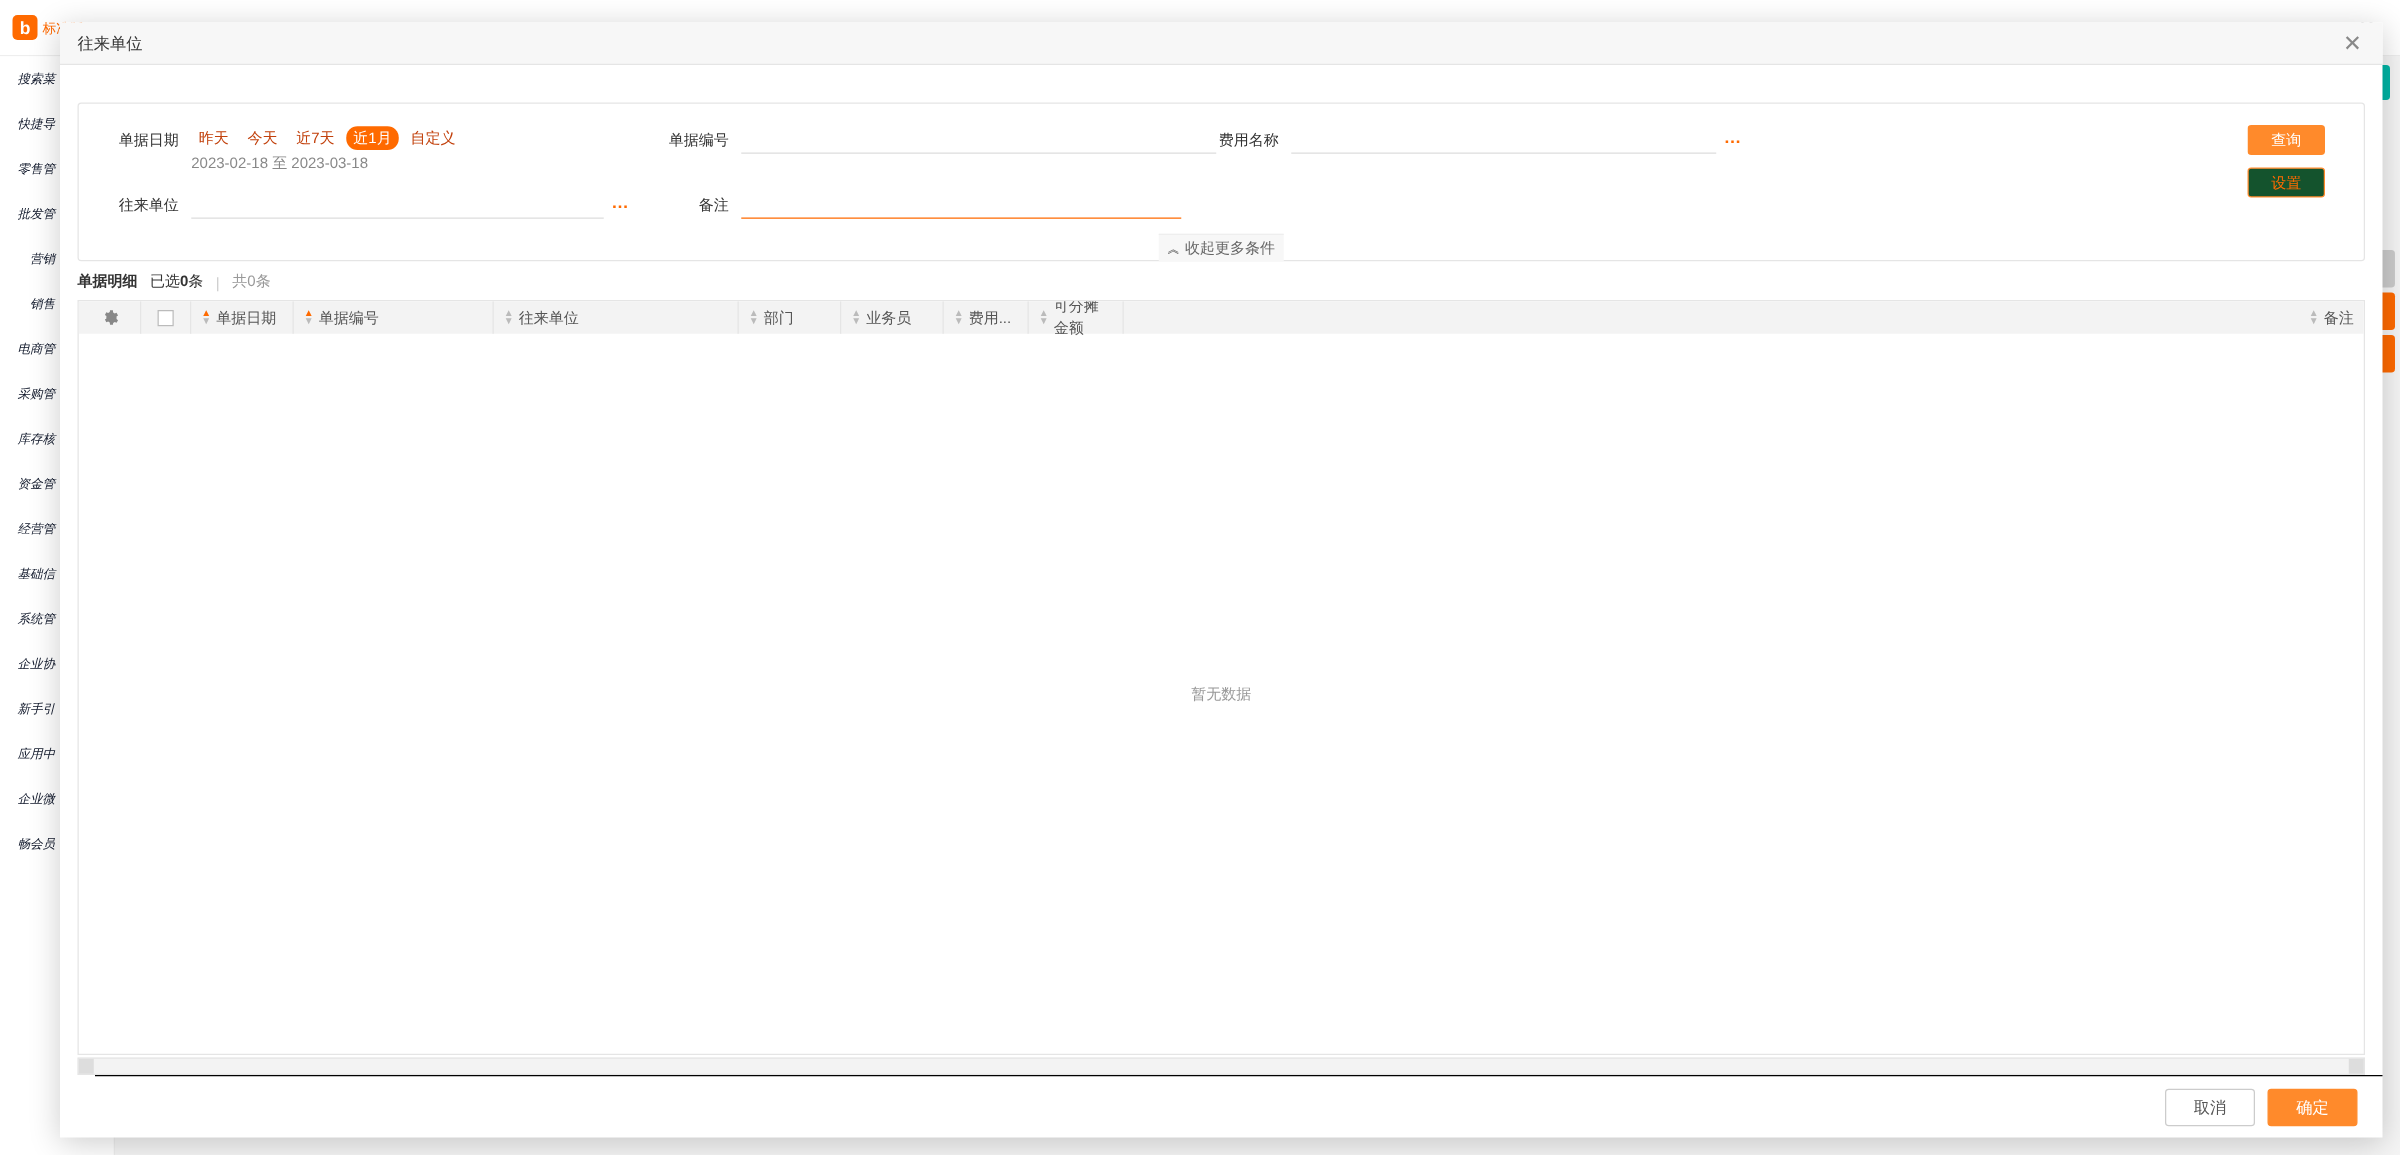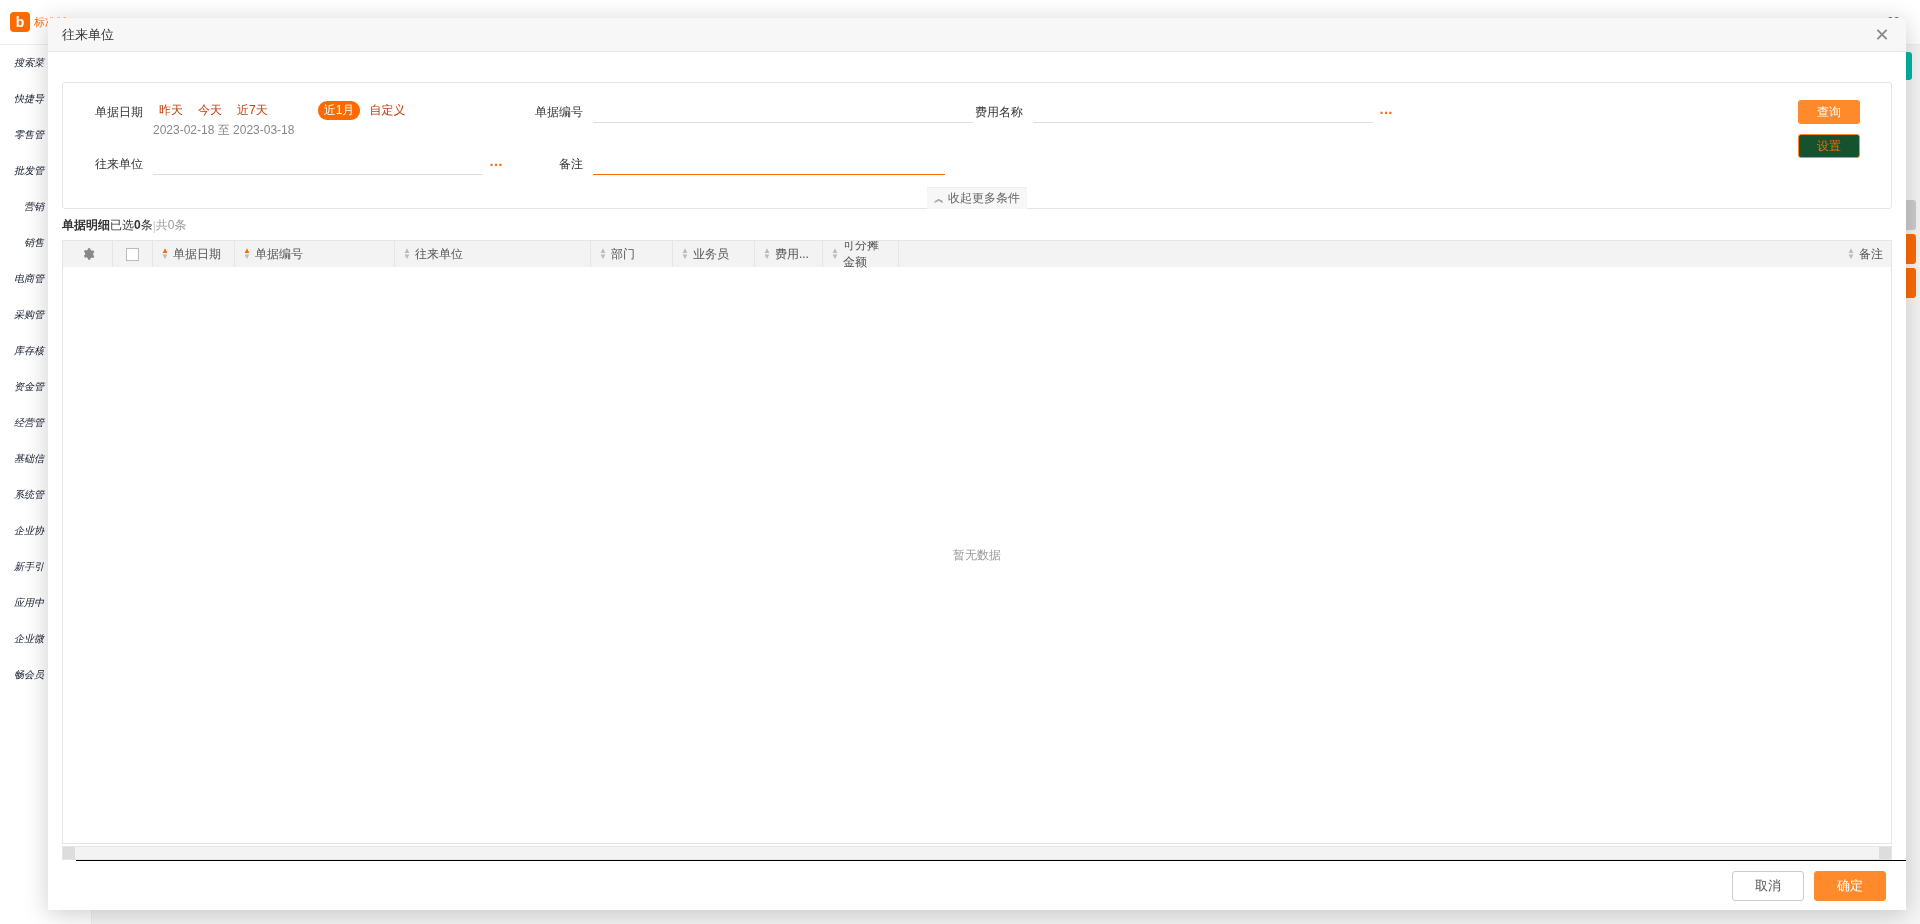--- a/index.html
+++ b/index.html
@@ -44,33 +44,33 @@
 .filter-cell.c3 { flex: 1; }
 .filter-label { width: 60px; text-align: right; padding-right: 10px; color: #333; font-size: 12px; line-height: 22px; white-space: nowrap; }
 .filter-label.wide { width: 74px; }
 .filter-input-wrap { flex: 1; border-bottom: 1px solid #ddd; height: 22px; display:flex; align-items:center; }
 .filter-input-wrap.orange { border-bottom-color: #ff6a00; }
 .filter-input { width: 100%; border: none; outline: none; font-size: 12px; height: 20px; background: transparent; }
 .filter-more-icon { color: #ff6a00; font-size: 14px; padding: 0 6px; cursor: pointer; font-weight: bold; letter-spacing: -1px; }
 
 .date-presets { display: flex; align-items: center; gap: 3px; flex-wrap: wrap; }
 .date-preset { padding: 1px 6px; cursor: pointer; color: #c2410c; font-size: 12px; border-radius: 9px; }
-.date-preset.active { background: #ff6a00; color: #fff; margin-left: 41px; }
+.date-preset.active { background: #ff6a00; color: #fff; }
 .date-range { color: #888; font-size: 12px; margin-top: 2px; }
 
 .filter-actions { position: absolute; right: 46px; top: 48px; display: flex; flex-direction: column; gap: 10px; }
 .btn { display: inline-flex; align-items: center; justify-content: center; height: 24px; padding: 0 18px; border-radius: 3px; font-size: 12px; cursor: pointer; border: 1px solid transparent; }
 .btn-primary { background: #ff8a2b; color: #fff; }
 .btn-outline { background: #14532d; color: #ff6a00; border: 1px solid #ff8a2b; }
 
 .collapse-bar { height: 22px; background: #f7f7f7; display: flex; align-items: center; justify-content: center; cursor: pointer; font-size: 12px; color: #666; border-top: 1px solid #eee; width: 100px; margin: 0 auto; margin-bottom: -1px; }
 .collapse-bar .chev { margin-right: 4px; font-size: 10px; }
 
 
-.detail-header { display: flex; align-items: center; padding: 8px 14px 6px 14px; gap: 0; font-size: 12px; }
+.detail-header { display: flex; align-items: center; padding: 8px 14px 6px 14px; gap: 10px; font-size: 12px; }
 .detail-header .title { font-weight: bold; color: #333; }
 .detail-header .selected { color: #333; }
 .detail-header .selected b { color: #333; }
 .detail-header .divider { color: #ccc; }
 .detail-header .total { color: #999; }
 
 
 .table-wrap { margin: 0 14px; border: 1px solid #e5e5e5; flex: 1; display: flex; flex-direction: column; overflow: hidden; }
 .thead { display: flex; background: #f3f3f3; height: 26px; align-items: stretch; font-size: 12px; color: #555; }
 .th { border-right: 1px solid #e5e5e5; display: flex; align-items: center; padding: 0 8px; position: relative; }

